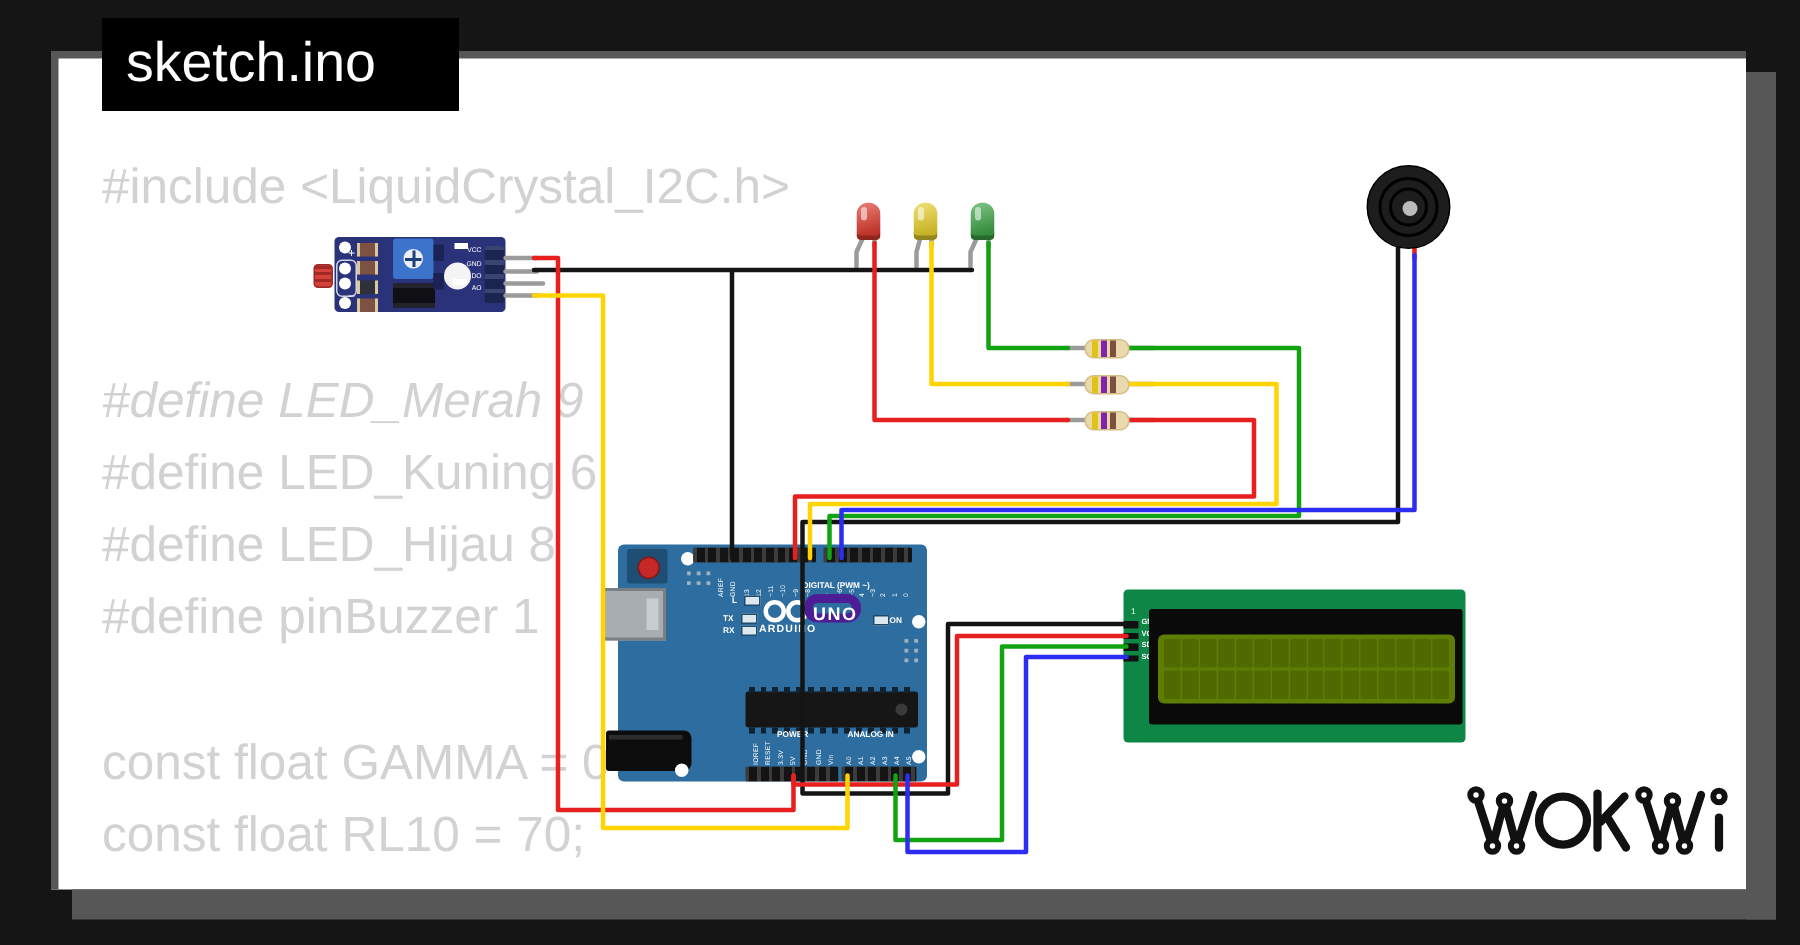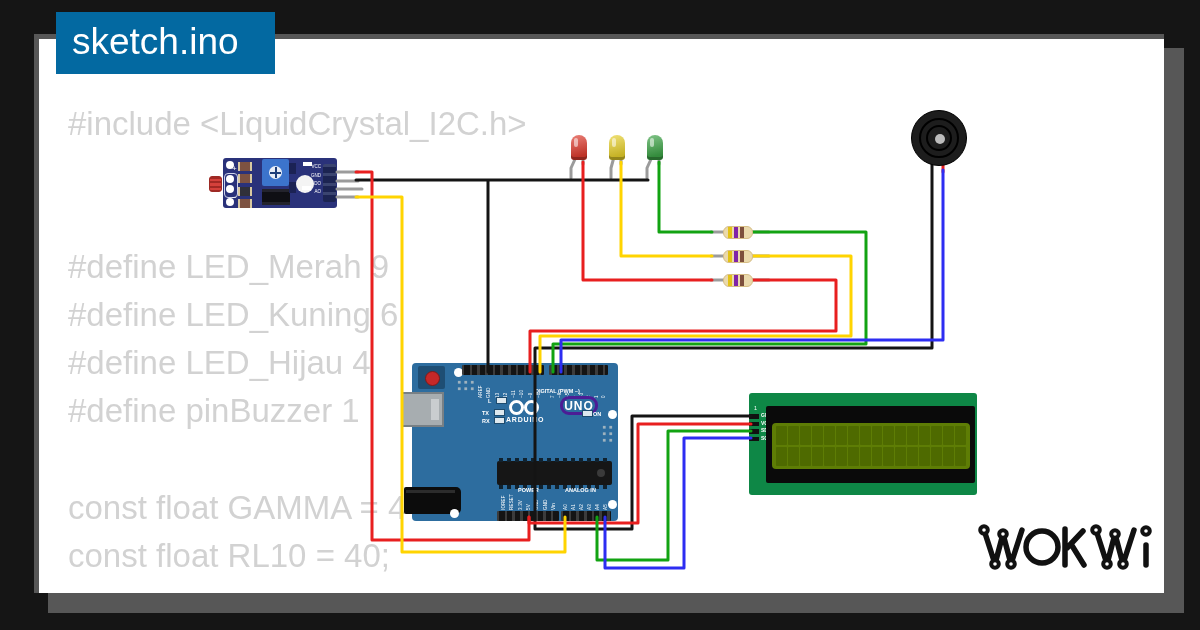--- a/index.html
+++ b/index.html
@@ -4,21 +4,21 @@
 <style>
   html,body{margin:0;padding:0;background:#151515;}
   .stage{position:relative;width:1200px;height:630px;background:#151515;overflow:hidden;
          font-family:"Liberation Sans",sans-serif;}
   .abs{position:absolute;}
   
   .canvas{left:34px;top:34px;width:1125px;height:554px;background:#fff;
           border-top:5px solid #575757;border-left:5px solid #575757;}
   .shadow-r{left:1164px;top:48px;width:20px;height:565px;background:#575757;}
   .shadow-b{left:48px;top:593px;width:1136px;height:20px;background:#575757;}
-  .tab{left:56px;top:12px;width:219px;height:62px;background:#0369a1;color:#fff;
+  .tab{left:68px;top:12px;width:238px;height:62px;background:#000000;color:#fff;
        font-size:37px;line-height:60px;padding-left:16px;box-sizing:border-box;}
   
   .code-line{position:absolute;color:#d2d2d2;font-size:33px;white-space:pre;line-height:40px;}
   
   #wires{position:absolute;left:0;top:0;pointer-events:none;}
   #wires path{fill:none;stroke-width:3;stroke-linecap:round;stroke-linejoin:round;}
   
   .ldr{left:223px;top:158px;width:114px;height:50px;background:#2a327a;border-radius:3px;}
   .ldr .pad{position:absolute;width:8px;height:8px;border-radius:50%;background:#fff;}
   .ldr .sock{position:absolute;left:1px;top:15px;width:12px;height:23px;border:1px solid #cfd3e8;border-radius:4px;}
@@ -45,21 +45,21 @@
   .vlabel{writing-mode:vertical-rl;transform:rotate(180deg);color:#fff;font-size:4.5px;
           line-height:6px;letter-spacing:.2px;display:block;}
   .boardtext{position:absolute;color:#fff;font-weight:bold;font-size:5.5px;line-height:6px;white-space:nowrap;}
   .uno .padw{position:absolute;width:9px;height:9px;border-radius:50%;background:#fff;}
   .uno .reset{position:absolute;left:6px;top:3px;width:27px;height:23px;background:#1e4e74;border-radius:2px;}
   .uno .reset .btn{position:absolute;left:7px;top:5px;width:13px;height:13px;border-radius:50%;background:#c62828;border:1px solid #7e1a1a;}
   .uno .icsp{position:absolute;background-image:radial-gradient(#9fb3bf 1.3px,transparent 1.6px);background-size:6.5px 6.5px;}
   .uno .ledbar{position:absolute;width:9px;height:5px;background:#dde8ee;border:1px solid #1d4b6e;}
   .uno .lbl{position:absolute;color:#fff;font-size:5.5px;font-weight:bold;line-height:6px;}
   .uno .ring{position:absolute;width:15px;height:15px;border:3px solid #fff;border-radius:50%;box-sizing:border-box;}
-  .uno .unobox{position:absolute;left:148px;top:33px;width:38px;height:19px;border:3px solid #4c1d95;border-radius:9px;
+  .uno .unobox{position:absolute;left:124px;top:33px;width:38px;height:19px;border:6px solid #4c1d95;border-radius:9px;
        box-sizing:border-box;color:#fff;font-size:12px;font-weight:bold;text-align:center;line-height:15px;letter-spacing:1px;}
   .uno .brand{position:absolute;left:94px;top:53px;color:#fff;font-weight:bold;font-size:7px;letter-spacing:.8px;}
   .uno .chip{position:absolute;left:85px;top:98px;width:115px;height:24px;background:#161616;border-radius:2px;}
   .uno .chip .notch{position:absolute;right:7px;top:8px;width:8px;height:8px;border-radius:50%;background:#3a3a3a;}
   .uno .legs{position:absolute;height:4px;width:111px;left:87px;
        background-image:repeating-linear-gradient(90deg,#10222f 0 4px,transparent 4px 8px);}
   .uno .usb{position:absolute;left:-11px;top:29px;width:43px;height:35px;background:#a7adb0;border:2px solid #788085;box-sizing:border-box;}
   .uno .usb:after{content:"";position:absolute;right:3px;top:5px;width:8px;height:21px;background:#c9cdcf;}
   .uno .jack{position:absolute;left:-8px;top:124px;width:57px;height:27px;background:#0c0c0c;border-radius:2px 5px 5px 2px;}
   .uno .jack:after{content:"";position:absolute;left:2px;top:3px;width:49px;height:3px;background:#2c2c2c;}
@@ -92,26 +92,26 @@
   <div class="abs canvas"></div>
   <div class="abs shadow-r"></div>
   <div class="abs shadow-b"></div>
 
   <div class="abs tab">
     <span>sketch.ino</span>
   </div>
 
   <div id="code-layer">
       <div class="code-line" style="left: 68px; top: 104px;">#include &lt;LiquidCrystal_I2C.h&gt;</div>
-      <div class="code-line" style="left: 68px; top: 247px;">#define LED_Merah 9</div>
+      <div class="code-line" style="left: 68px; top: 247px; font-style: italic;">#define LED_Merah 9</div>
       <div class="code-line" style="left: 68px; top: 295px;">#define LED_Kuning 6</div>
-      <div class="code-line" style="left: 68px; top: 343px;">#define LED_Hijau 4</div>
+      <div class="code-line" style="left: 68px; top: 343px;">#define LED_Hijau 8</div>
       <div class="code-line" style="left: 68px; top: 391px;">#define pinBuzzer 1</div>
-      <div class="code-line" style="left: 68px; top: 488px;">const float GAMMA = 4</div>
-      <div class="code-line" style="left: 68px; top: 536px;">const float RL10 = 40;</div>
+      <div class="code-line" style="left: 68px; top: 488px;">const float GAMMA = 0</div>
+      <div class="code-line" style="left: 68px; top: 536px;">const float RL10 = 70;</div>
     </div>
 
   <div class="abs ldr">
     <div class="pad" style="left:3px;top:3px"></div>
     <div class="pad" style="left:3px;top:17px"></div>
     <div class="pad" style="left:3px;top:27px"></div>
     <div class="pad" style="left:3px;top:40px"></div>
     <div class="sock"></div>
     <span class="sign" style="top:7px">+</span>
     <span class="sign" style="top:36px">−</span>

